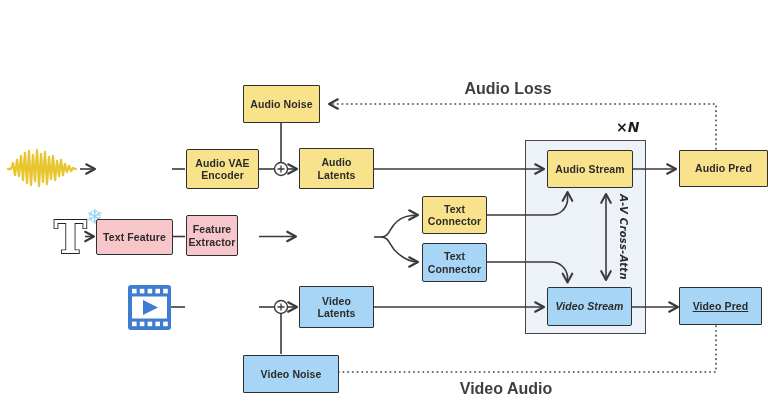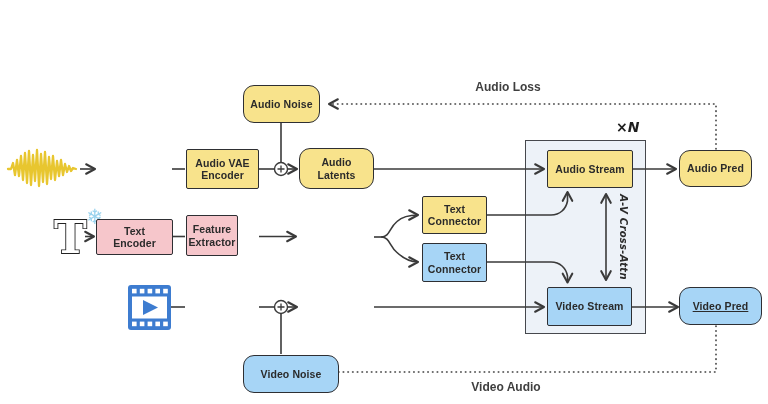--- a/index.html
+++ b/index.html
@@ -20,27 +20,27 @@
   .plusln{stroke:var(--line);stroke-width:1.3;fill:none;}
   .wave{stroke:var(--waveform-gold);stroke-width:2.3;fill:none;stroke-linejoin:round;stroke-linecap:round;}
   .ticon{font-family:"DejaVu Serif",serif;font-size:44px;font-weight:bold;fill:#fff;
          stroke:#222;stroke-width:1.8px;paint-order:stroke;}
   .snow{font-family:"DejaVu Sans",sans-serif;font-size:21px;fill:var(--snowflake-blue);}
   .vframe{fill:var(--icon-blue);}
   .vwhite{fill:#fff;}
   .box{position:absolute;box-sizing:border-box;display:flex;align-items:center;justify-content:center;
        text-align:center;border:1.8px solid #2e2f33;color:#2b2b2b;font-size:10.5px;font-weight:600;
        line-height:1.18;letter-spacing:0.1px;padding:2px 5px;z-index:3;}
-  .round{border-radius:11px;}
+  .round{border-radius:1px;}
   .sq{border-radius:2px;}
   .yellow{background:var(--yellow);}
   .pink{background:var(--pink);}
   .blue{background:var(--blue);}
   .narrow{padding:2px 13px;}
-  .loss-label{position:absolute;width:96px;text-align:center;font-size:12px;font-weight:600;
+  .loss-label{position:absolute;width:96px;text-align:center;font-size:16px;font-weight:600;
        color:#3f3f3f;z-index:3;}
   .repeat-label{position:absolute;left:616px;top:119px;font-size:14px;font-style:italic;
        font-weight:700;color:#1d1d1d;z-index:3;font-family:"DejaVu Sans",sans-serif;}
   .av-label{position:absolute;left:567px;top:230px;width:110px;height:14px;text-align:center;
        font-size:10px;font-style:italic;font-weight:600;letter-spacing:0.3px;color:#2b2b2b;
        transform:rotate(90deg);z-index:3;font-family:"DejaVu Sans",sans-serif;}
 </style>
 </head>
 <body>
 
@@ -112,31 +112,32 @@
     <g>
       <circle class="plusc" cx="281" cy="307" r="6.5"></circle>
       <path class="plusln" d="M277.5,307 H284.5 M281,303.5 V310.5"></path>
     </g>
   </svg>
 
   <div class="box round yellow narrow" style="left:299px;top:148px;width:75px;height:41px;">Audio Latents</div>
   <div class="box sq yellow" style="left:186px;top:149px;width:73px;height:40px;">Audio VAE Encoder</div>
   <div class="box round yellow" style="left:243px;top:85px;width:77px;height:38px;">Audio Noise</div>
 
-  <div class="box sq pink" style="left:96px;top:219px;width:77px;height:36px;">Text Encoder</div>
+  <div class="box sq pink" style="left:96px;top:219px;width:77px;height:36px;">Text Feature</div>
   <div class="box sq pink" style="left:186px;top:215px;width:52px;height:41px;">Feature Extractor</div>
   <div class="box sq yellow" style="left:422px;top:196px;width:65px;height:38px;">Text Connector</div>
   <div class="box sq blue" style="left:422px;top:243px;width:65px;height:39px;">Text Connector</div>
 
+  <div class="box round blue narrow" style="left:299px;top:286px;width:75px;height:42px;">Video Latents</div>
   <div class="box round blue" style="left:243px;top:355px;width:96px;height:38px;">Video Noise</div>
 
   <div class="box sq yellow" style="left:547px;top:150px;width:86px;height:38px;">Audio Stream</div>
-  <div class="box sq blue" style="left:547px;top:287px;width:85px;height:39px;">Video Stream</div>
+  <div class="box sq blue" style="left:547px;top:287px;width:85px;height:39px;font-style:italic;">Video Stream</div>
 
-  <div class="box round yellow" style="left:679px;top:150px;width:73px;height:37px;">Audio Pred</div>
+  <div class="box round yellow" style="left:679px;top:150px;width:89px;height:37px;">Audio Pred</div>
   <div class="box round blue" style="left:679px;top:287px;width:83px;height:38px;text-decoration:underline;">Video Pred</div>
 
   <div class="loss-label" style="left:460px;top:80px;">Audio Loss</div>
   <div class="loss-label" style="left:458px;top:380px;">Video Audio</div>
   <div class="repeat-label">×N</div>
   <div class="av-label">A-V Cross-Attn</div>
 
 </div>
 
 </body></html>

